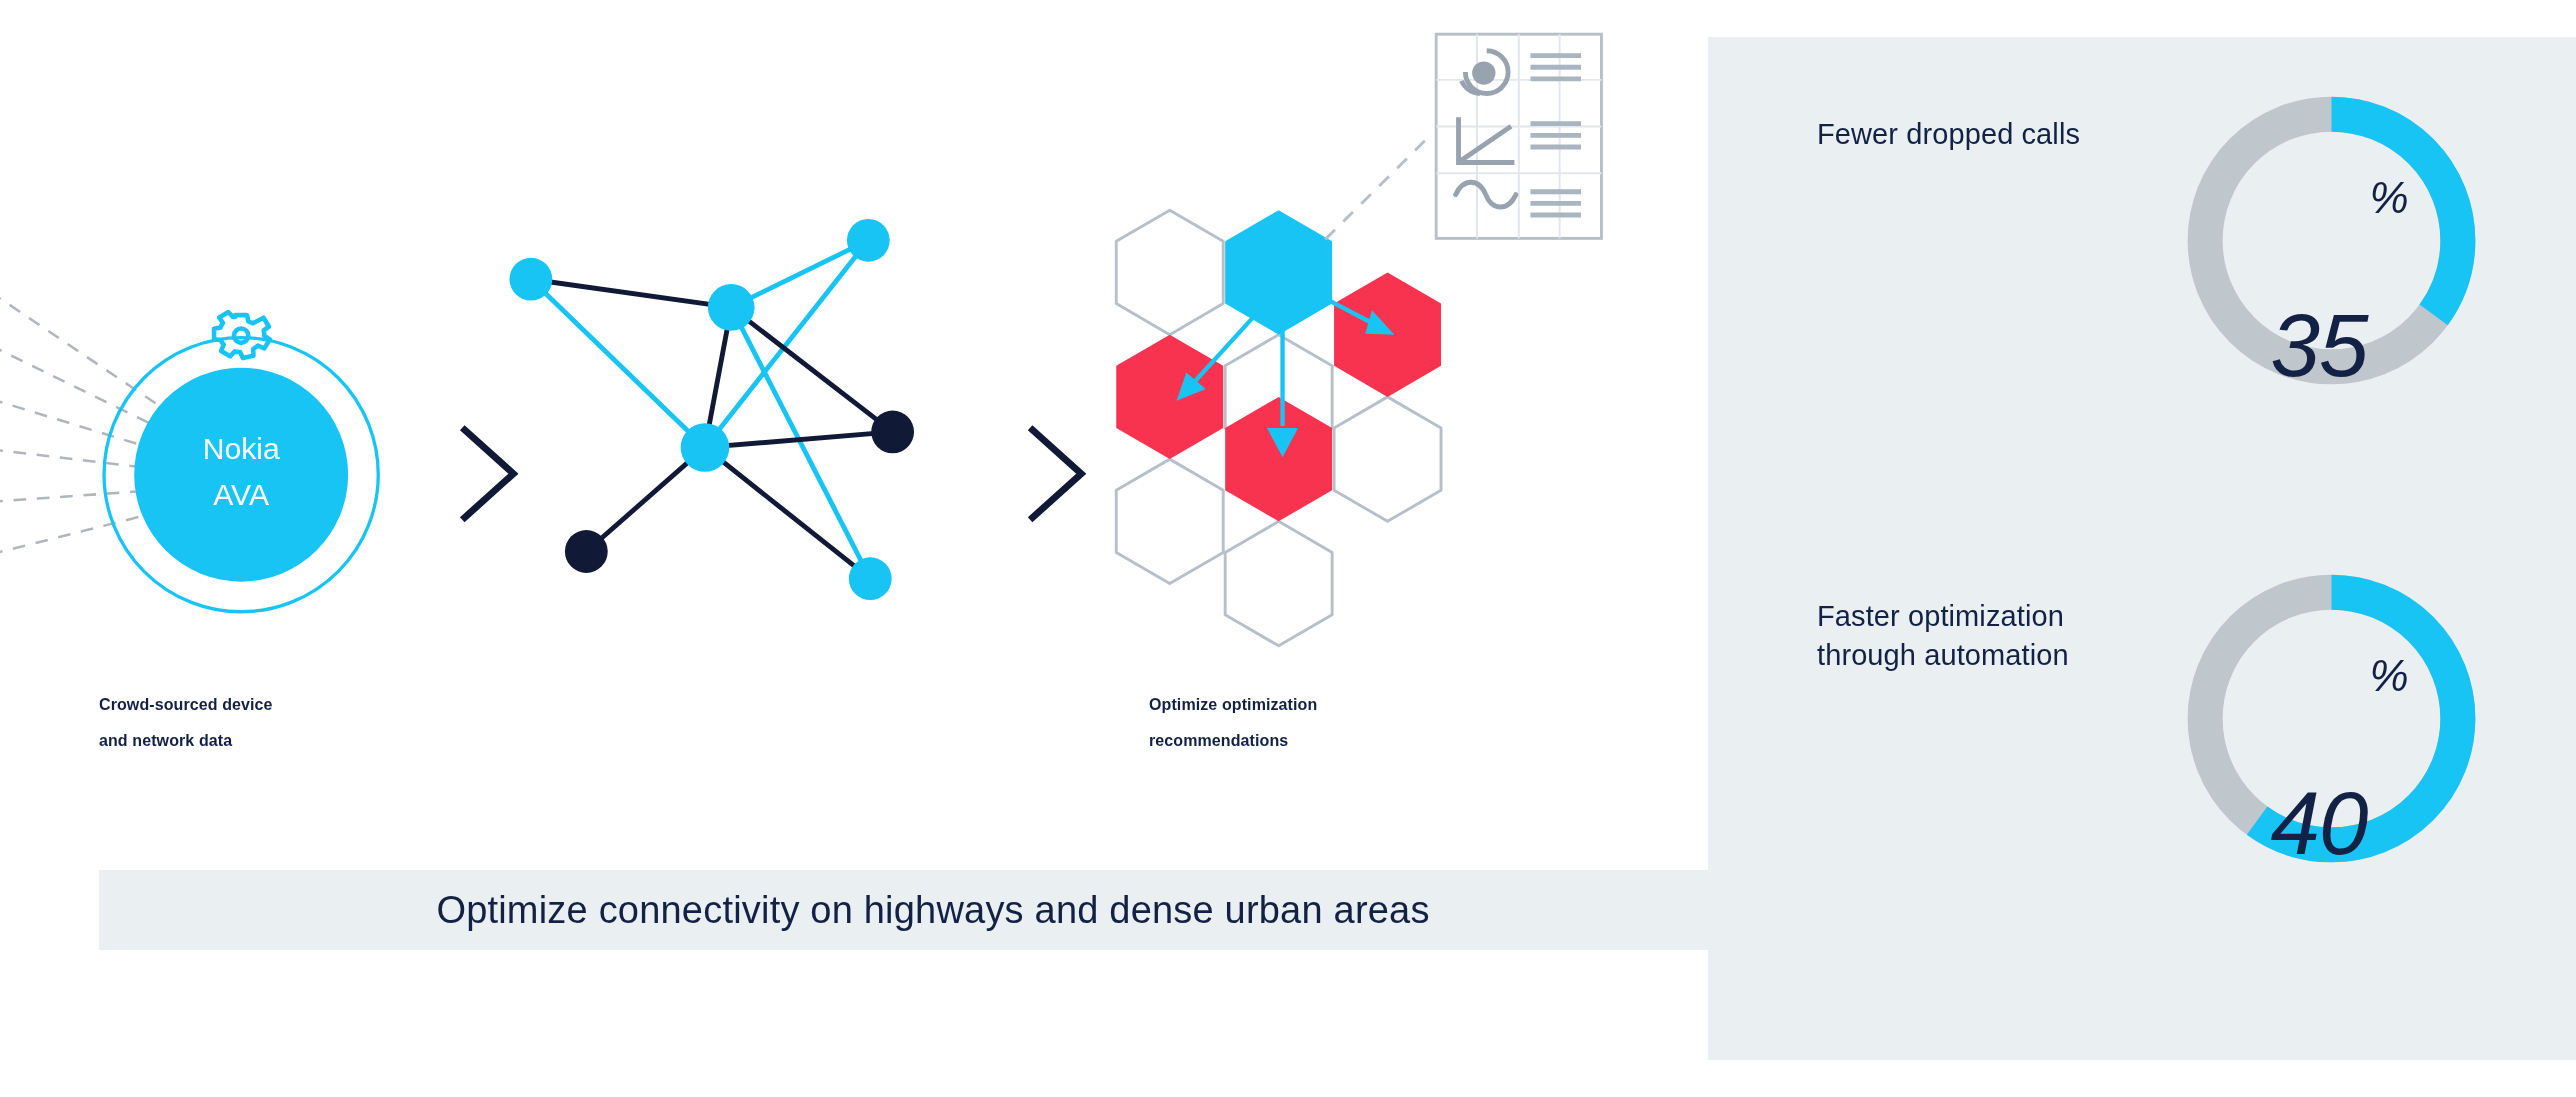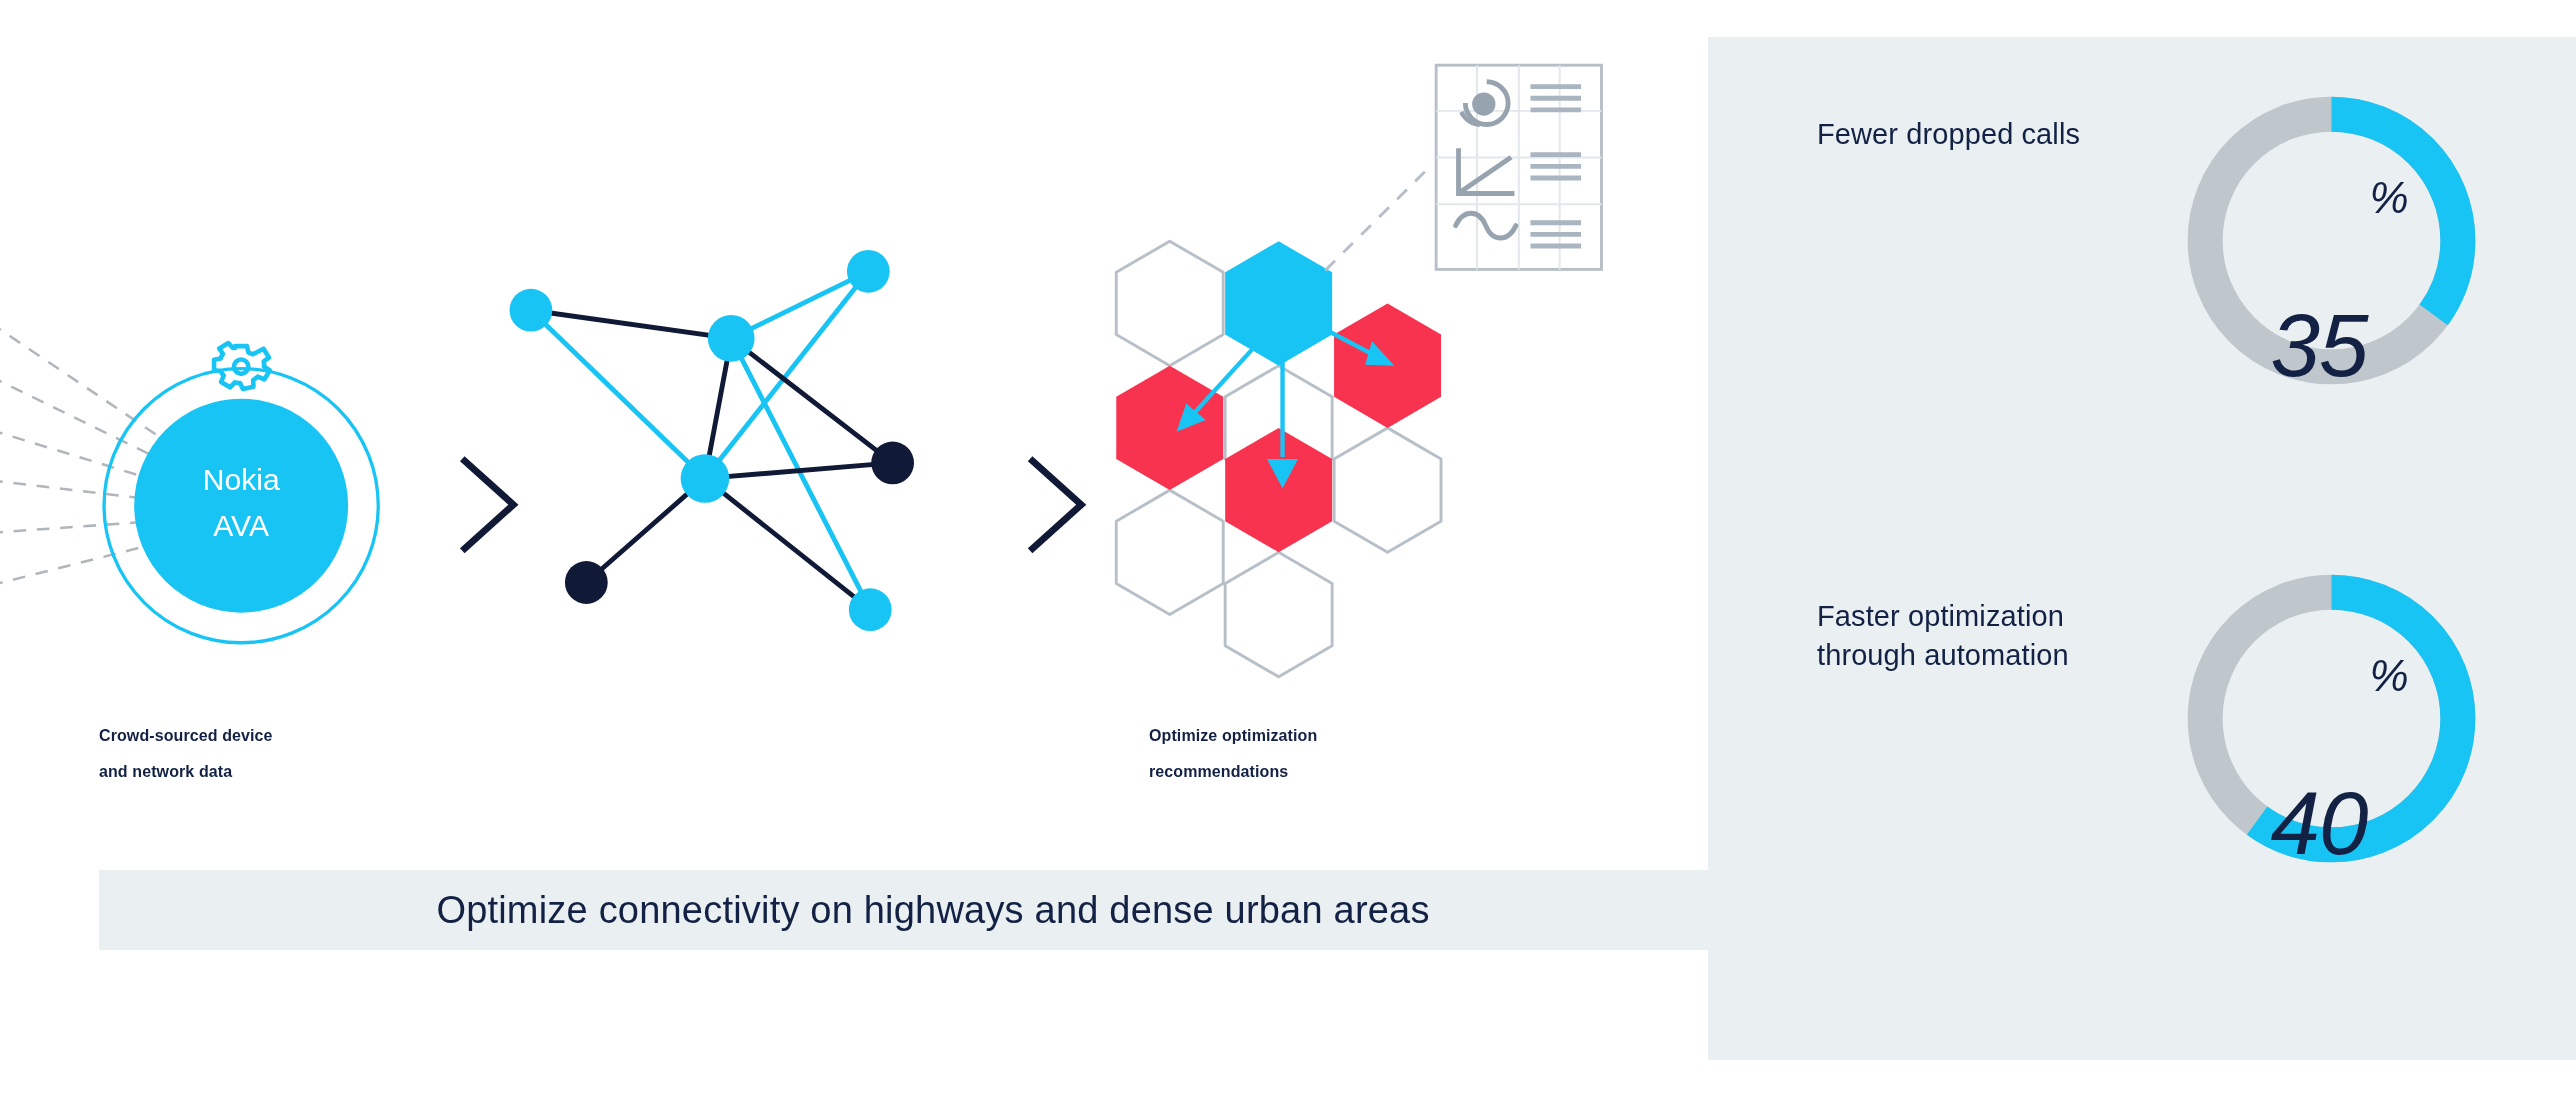--- a/index.html
+++ b/index.html
@@ -16,21 +16,21 @@
     width: 2576px;
     height: 1098px;
     background: #ffffff;
     overflow: hidden;
   }
 
   
   #process-area {
     position: absolute;
     left: 0; top: 0;
-    width: 1653px; height: 973px; margin-top: 31px;
+    width: 1653px; height: 973px;
   }
 
   .stage-caption {
     position: absolute;
     font-family: "Liberation Sans", sans-serif;
     font-weight: bold;
     font-size: 16px;
     line-height: 36px;
     color: #122144;
     letter-spacing: 0.1px;

